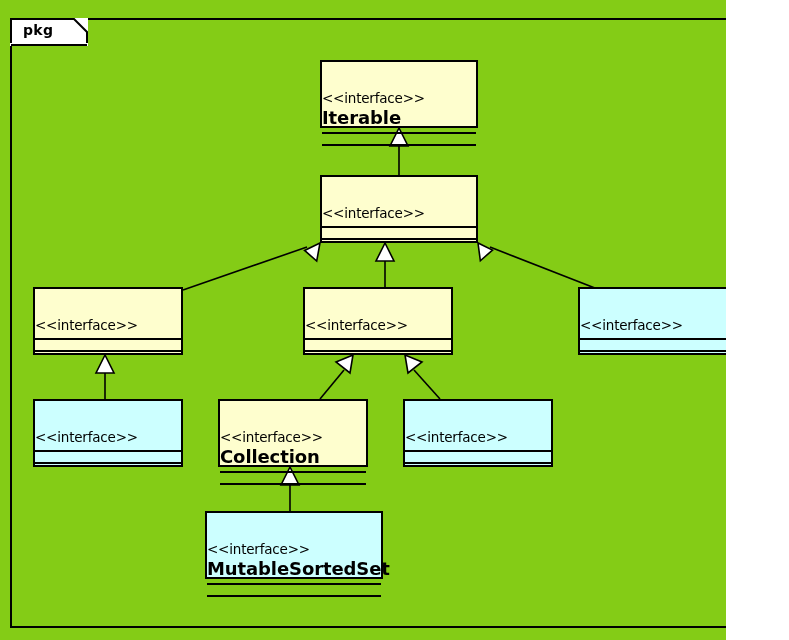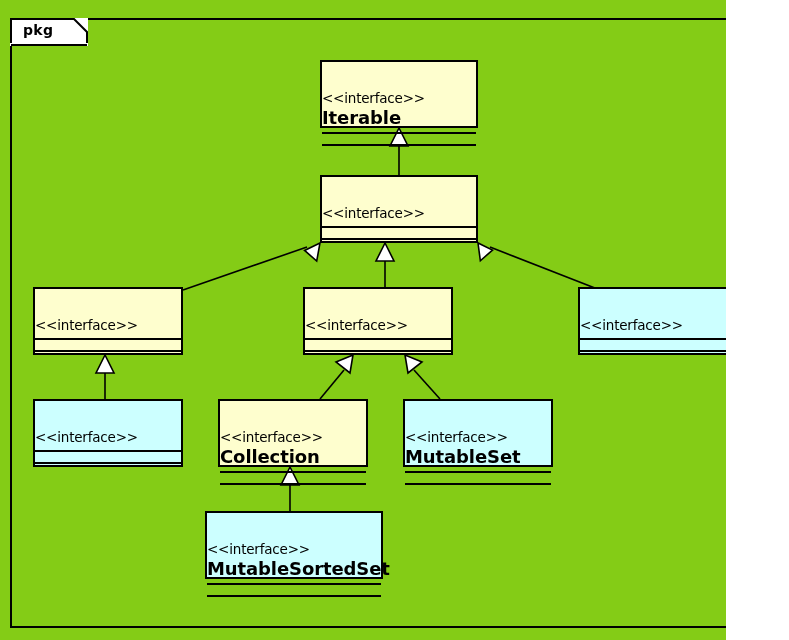--- a/index.html
+++ b/index.html
@@ -201,21 +201,20 @@
       <div class="stereo">&lt;&lt;interface&gt;&gt;</div>
       <div class="nm">Collection</div>
     </div>
     <div class="sep"></div>
     <div class="sep"></div>
   </div>
 
   <div class="node blue" style="left:403px; top:399px; width:150px; height:68px;">
     <div class="hdr">
       <div class="stereo">&lt;&lt;interface&gt;&gt;</div>
-      <div class="nm">MutableSet</div>
     </div>
     <div class="sep"></div>
     <div class="sep"></div>
   </div>
 
   <div class="node blue" style="left:205px; top:511px; width:178px; height:68px;">
     <div class="hdr">
       <div class="stereo">&lt;&lt;interface&gt;&gt;</div>
       <div class="nm">MutableSortedSet</div>
     </div>

